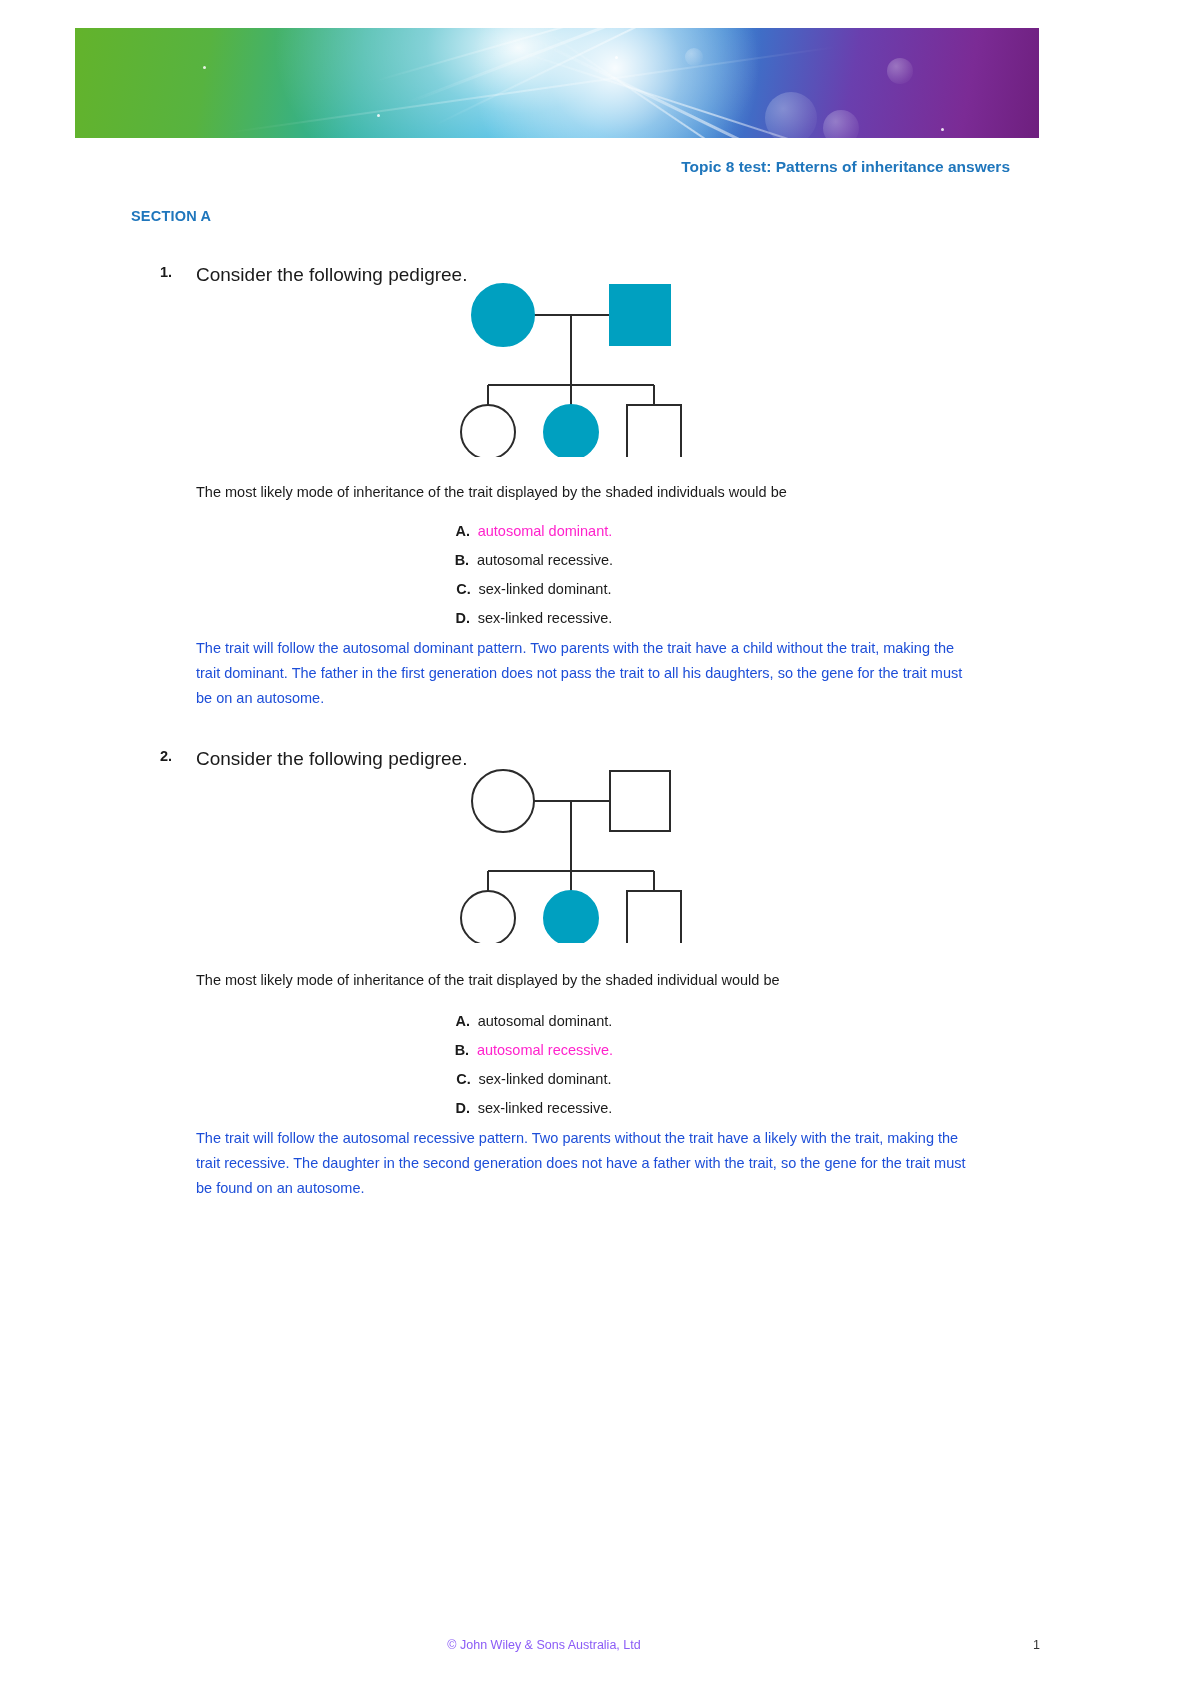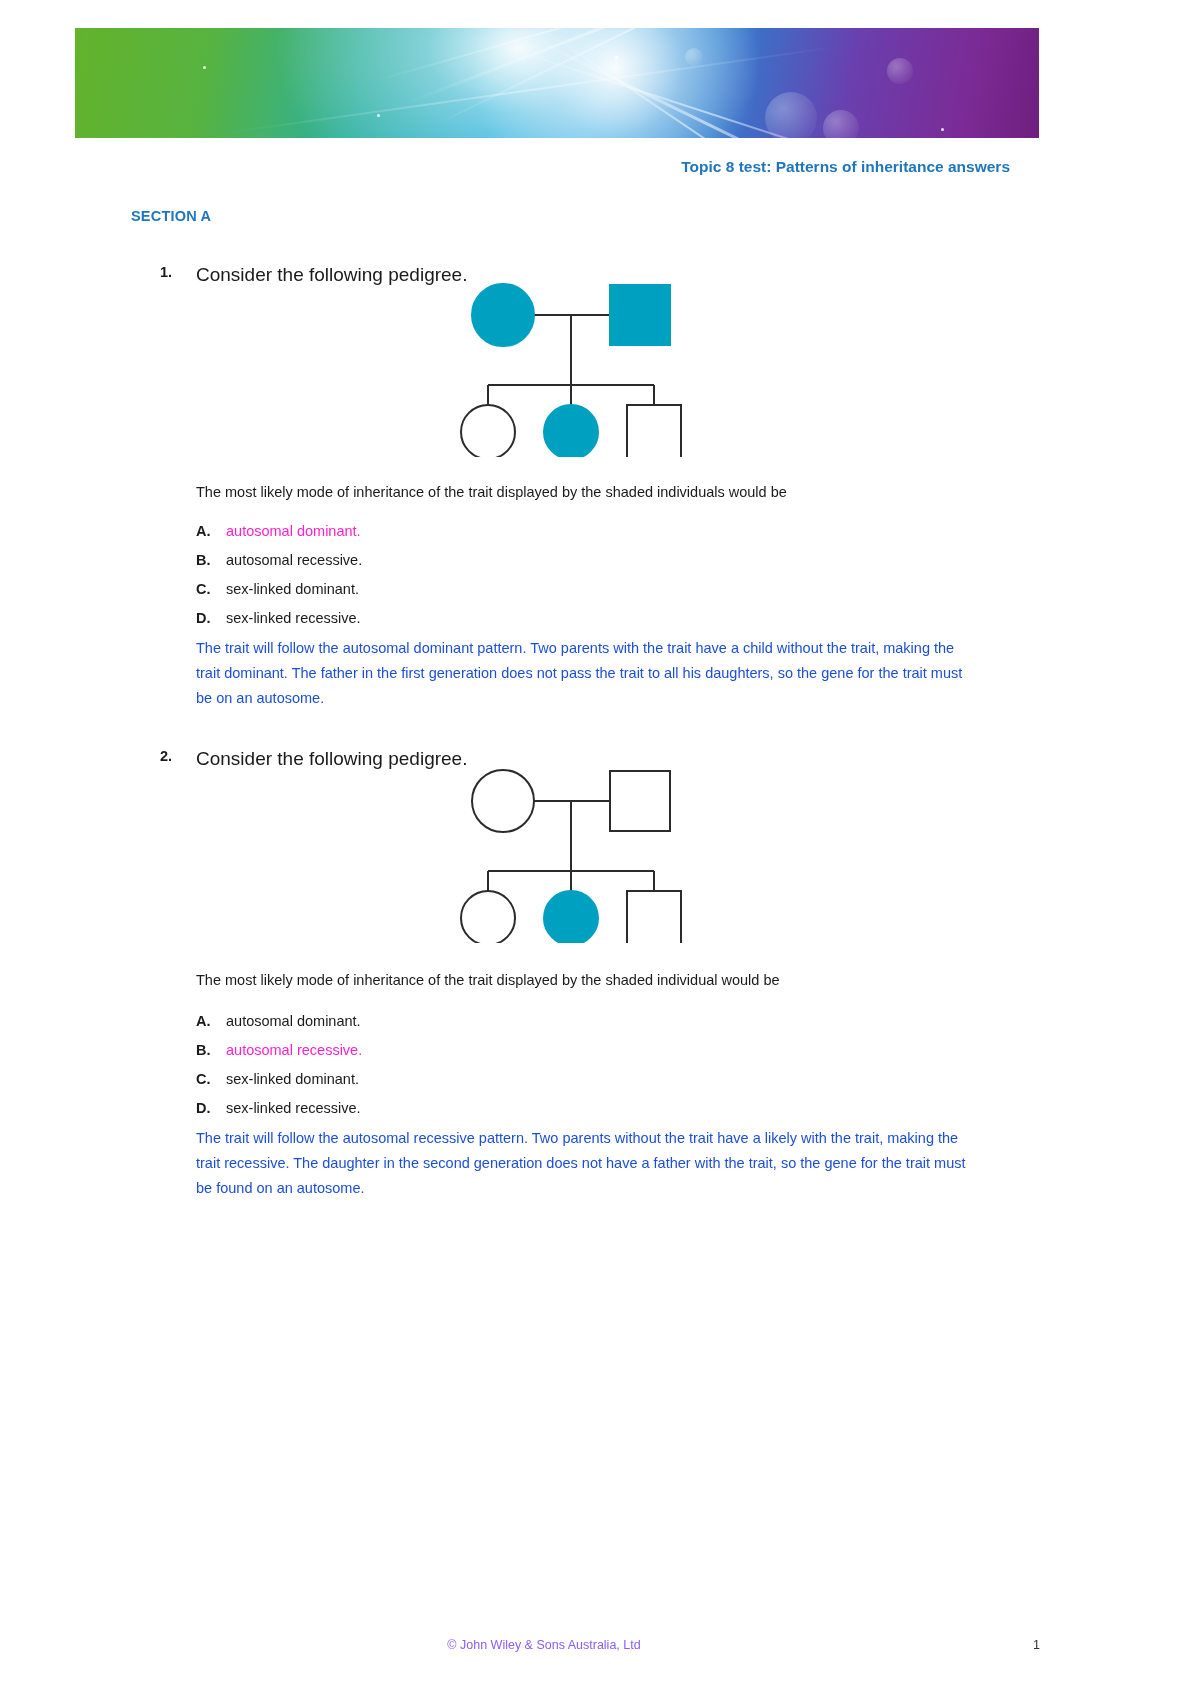--- a/index.html
+++ b/index.html
@@ -119,24 +119,25 @@
   .stem {
     position:absolute;
     left:196px;
     width:790px;
     font-size:14.5px;
     color:#1a1a1a;
   }
 
   .opt {
     position:absolute;
-    left:196px;
+    left:180px;
     width:700px;
     font-size:14.5px;
     white-space:nowrap;
+    text-align:center;
   }
   .opt .letter {
     display:inline-block;
     width:30px;
     font-weight:bold;
     color:#1a1a1a;
   }
   .opt .txt { color:#1a1a1a; }
   .opt.answer .txt { color:#ff22cc; }
 

